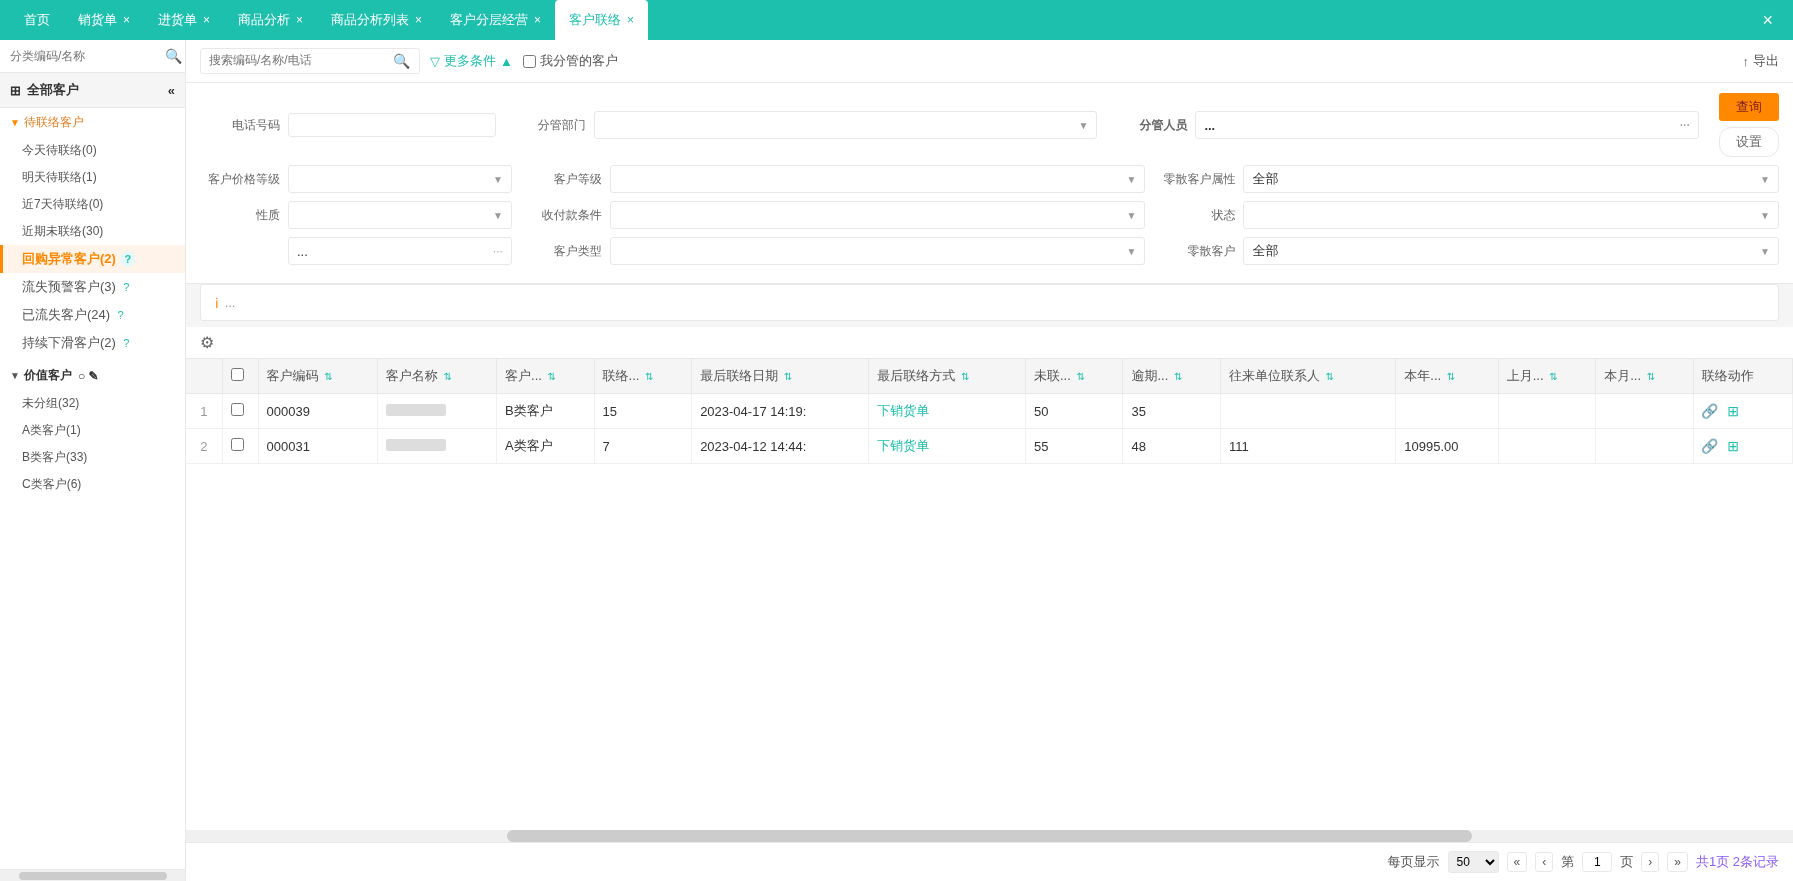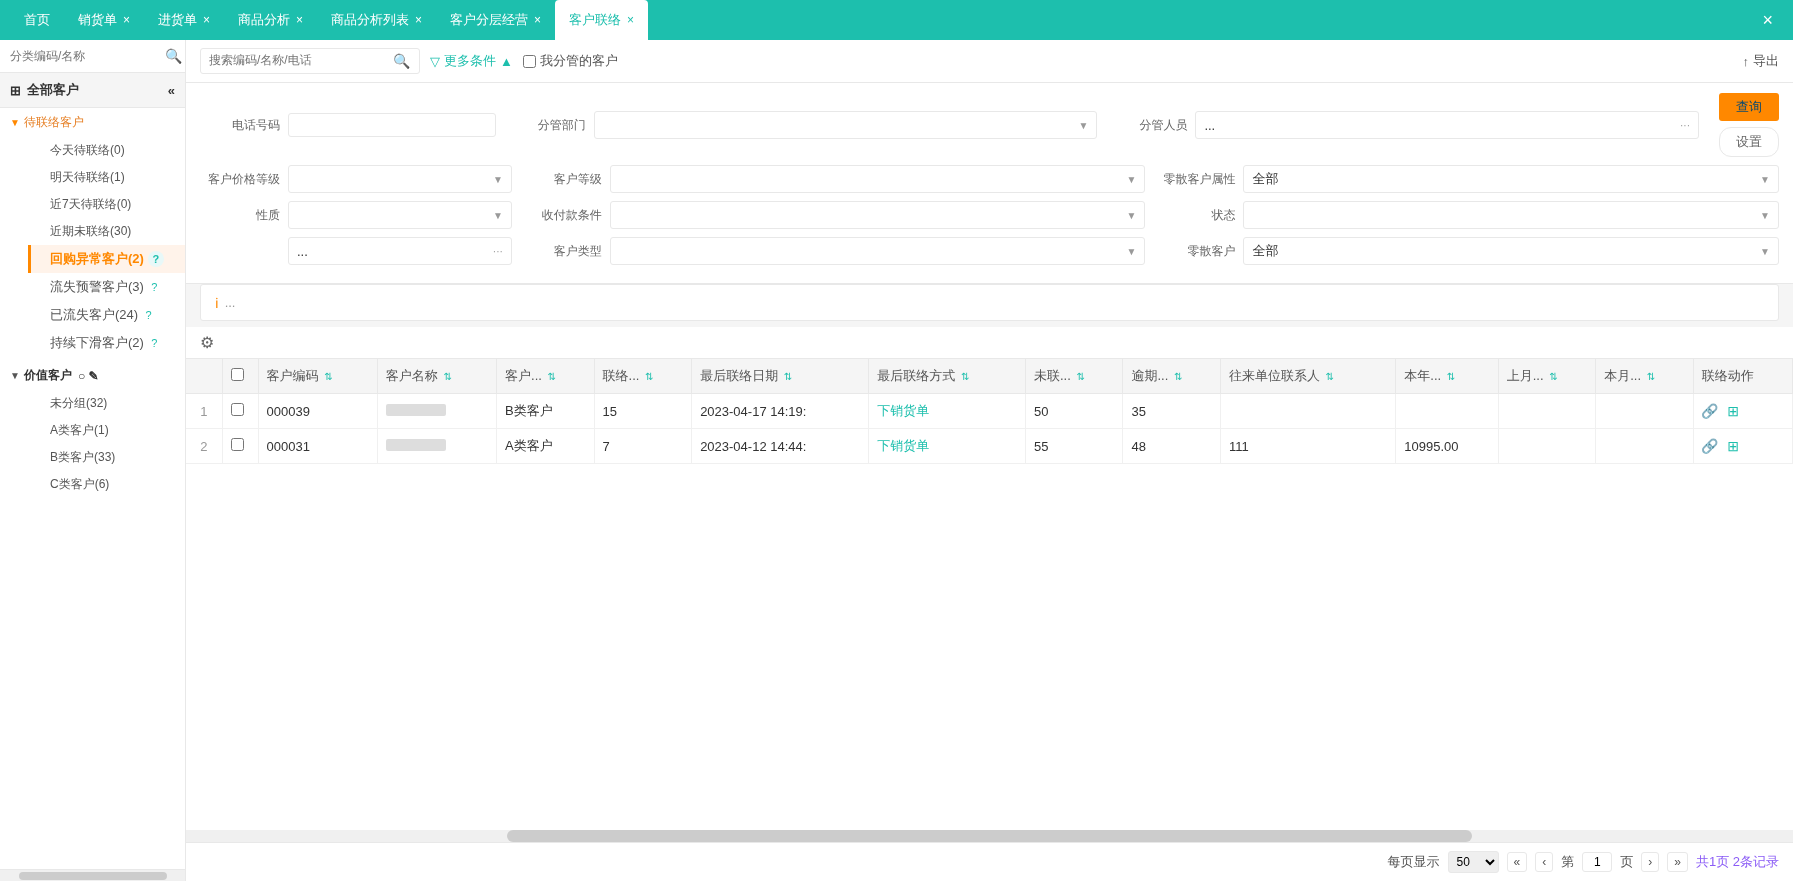--- a/index.html
+++ b/index.html
@@ -24,21 +24,21 @@
     .sidebar-all { display: flex; align-items: center; padding: 8px 10px; background: #f5f5f5; border-bottom: 1px solid #e8e8e8; cursor: pointer; }
     .sidebar-all .grid-icon { margin-right: 6px; color: #333; }
     .sidebar-all span { font-weight: bold; color: #333; font-size: 13px; }
     .sidebar-collapse { margin-left: auto; color: #999; cursor: pointer; }
 
     .sidebar-section { padding: 0; }
     .sidebar-section-header { display: flex; align-items: center; padding: 6px 10px; color: #666; cursor: pointer; }
     .sidebar-section-header .arrow { margin-right: 4px; color: #f80; font-size: 10px; }
     .sidebar-section-header span { font-size: 12px; color: #e67e22; }
 
-    .sidebar-item { padding: 5px 10px 5px 22px; color: #555; font-size: 12px; cursor: pointer; white-space: nowrap; overflow: hidden; text-overflow: ellipsis; margin-left: 28px; }
+    .sidebar-item { padding: 5px 10px 5px 22px; color: #555; font-size: 12px; cursor: pointer; white-space: nowrap; overflow: hidden; text-overflow: ellipsis; }
 
     .sidebar-section-header2 { display: flex; align-items: center; padding: 6px 10px; color: #333; cursor: pointer; margin-top: 4px; }
     .sidebar-section-header2 .arrow2 { margin-right: 4px; color: #555; font-size: 10px; }
     .sidebar-section-header2 span { font-size: 12px; color: #333; font-weight: bold; }
     .sidebar-edit-icons { margin-left: 6px; color: #999; font-size: 11px; }
 
     
     .content-area { flex: 1; display: flex; flex-direction: column; overflow: hidden; }
 
     
@@ -54,21 +54,21 @@
 
     
     .advanced-filter { background: white; border-bottom: 1px solid #e8e8e8; padding: 10px 14px; }
     .filter-row { display: flex; align-items: center; margin-bottom: 8px; gap: 10px; }
     .filter-field { display: flex; align-items: center; flex: 1; min-width: 0; }
     .filter-field label { color: #666; font-size: 12px; min-width: 80px; text-align: right; margin-right: 8px; white-space: nowrap; }
     .filter-field .field-input { flex: 1; border: 1px solid #e8e8e8; border-radius: 3px; padding: 4px 8px; font-size: 12px; outline: none; color: #333; }
     .filter-field .field-select { flex: 1; border: 1px solid #e8e8e8; border-radius: 3px; padding: 4px 8px; font-size: 12px; outline: none; color: #333; background: white; display: flex; align-items: center; justify-content: space-between; cursor: pointer; min-height: 28px; }
     .filter-field .field-select .chev { color: #999; font-size: 10px; }
     .filter-actions { display: flex; flex-direction: column; gap: 6px; margin-left: 10px; }
-    .btn-query { background: #f80; color: #0c4a6e; border: none; border-radius: 3px; padding: 5px 16px; cursor: pointer; font-size: 13px; white-space: nowrap; font-family: Liberation Serif, serif; }
+    .btn-query { background: #f80; color: #7f1d1d; border: none; border-radius: 3px; padding: 5px 16px; cursor: pointer; font-size: 13px; white-space: nowrap; font-family: Liberation Serif, serif; }
     .btn-settings { background: white; color: #666; border: 1px solid #e8e8e8; border-radius: 12px; padding: 5px 16px; cursor: pointer; font-size: 13px; white-space: nowrap; }
 
     
     .tooltip-bar { background: white; border: 1px solid #e8e8e8; border-radius: 3px; padding: 8px 14px; margin: 0 14px 6px; font-size: 12px; color: #555; display: flex; align-items: center; gap: 6px; }
     .tooltip-bar .info-icon { color: #f80; font-size: 14px; }
     .tooltip-bar .more-link { color: #999; cursor: pointer; }
 
     
     .table-area { flex: 1; overflow: auto; background: white; margin: 0; }
     table { width: 100%; border-collapse: collapse; font-size: 12px; }
@@ -231,21 +231,21 @@
           <label>电话号码</label>
           <input class="field-input" type="text" style="flex: 1 1 0%;">
         </div>
         <div class="filter-field" style="flex:2;">
           <label>分管部门</label>
           <div class="field-select" style="flex:1;">
             <span></span>
             <span class="chev">▼</span>
           </div>
         </div>
-        <div class="filter-field" style="flex:2;">
+        <div class="filter-field" style="flex:2;font-weight:bold;">
           <label>分管人员</label>
           <div class="field-select" style="flex:1;">
             <span>...</span>
             <span class="chev">···</span>
           </div>
         </div>
         <div class="filter-actions">
           <button class="btn-query">查询</button>
           <button class="btn-settings">设置</button>
         </div>

